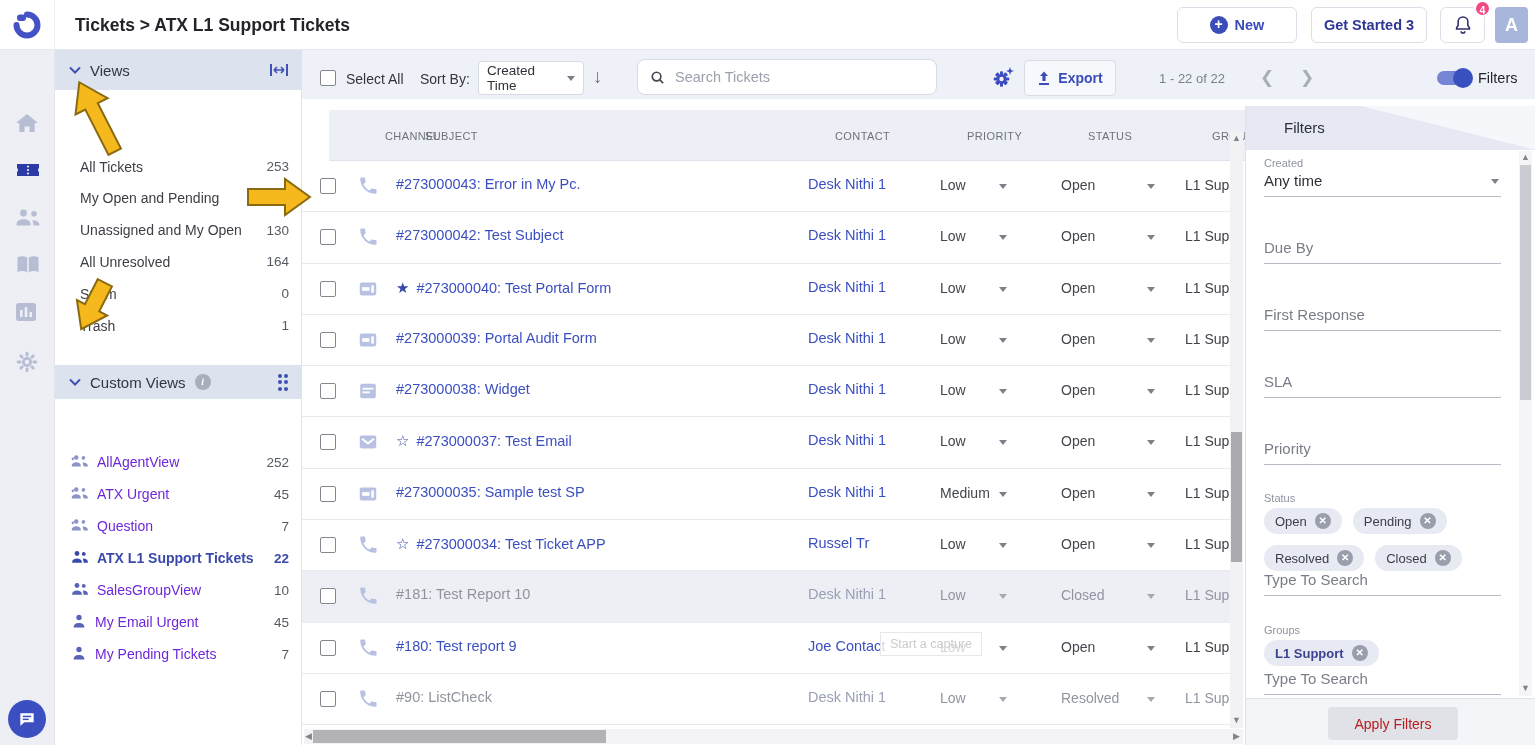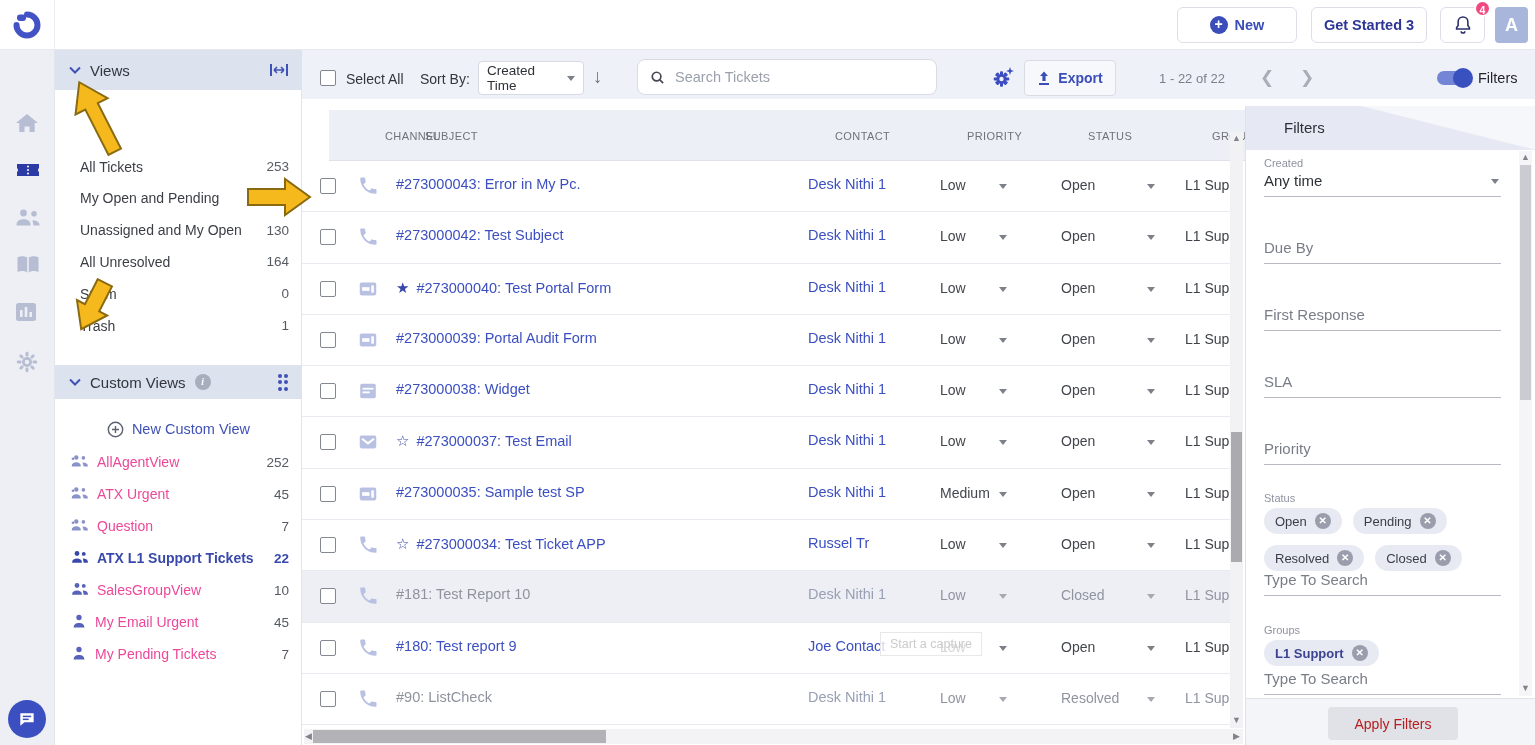--- a/index.html
+++ b/index.html
@@ -42,21 +42,21 @@
   .views-header { position:absolute; left:0; width:247px; height:40px; background:#dde2ef;
     display:flex; align-items:center; padding:0 14px; gap:9px; }
   .views-header .vh-title { font-size:15px; color:#33363d; }
   .vh-right { margin-left:auto; display:flex; align-items:center; gap:6px; }
   .view-item { position:absolute; left:0; width:247px; height:31px; display:flex; align-items:center;
     padding:0 13px 0 25px; cursor:pointer; }
   .view-item .vi-label { font-size:14px; color:#3b3e45; white-space:nowrap; }
   .view-item .vi-count { margin-left:auto; font-size:13.5px; color:#565a63; }
   .custom-view-item { position:absolute; left:0; width:247px; height:32px; display:flex; align-items:center;
     padding:0 13px 0 16px; gap:8px; cursor:pointer; }
-  .custom-view-item .vi-label { font-size:14px; color:#ec4899; white-space:nowrap; }
+  .custom-view-item .vi-label { font-size:14px; color:#6d28d9; white-space:nowrap; }
   .custom-view-item .vi-count { margin-left:auto; font-size:13.5px; color:#565a63; }
   .custom-view-item.selected .vi-label, .custom-view-item.selected .vi-count { color:#3949ab; font-weight:bold; }
   .new-custom { position:absolute; left:0; top:364px; width:247px; height:30px; display:flex;
     align-items:center; justify-content:center; gap:8px; font-size:14.5px; color:#3f51b5; cursor:pointer; }
   .info-dot { width:16px; height:16px; border-radius:50%; background:#a9aebc; color:#fff; font-size:10px;
     font-style:italic; font-weight:bold; text-align:center; line-height:16px; font-family:"Liberation Serif",serif; }
   .grid-icon { display:grid; grid-template-columns:4px 4px; grid-gap:2.5px; }
   .grid-icon i { width:4px; height:4px; border-radius:50%; background:#3f51b5; }
 
   
@@ -154,20 +154,21 @@
 
 <div id="app">
 
   <header class="topbar">
     <div class="logo-box">
       <svg width="28" height="28" viewBox="0 0 28 28">
         <path d="M14 3.5 A10.5 10.5 0 1 1 3.5 14" fill="none" stroke="#4353c5" stroke-width="6" stroke-linecap="round"></path>
         <rect x="4" y="3.5" width="9" height="6.5" rx="3" fill="#4353c5"></rect>
       </svg>
     </div>
+    <div class="page-title">Tickets &gt; ATX L1 Support Tickets</div>
     <button class="btn btn-new">
       <span class="plus-circle">+</span>
       <span>New</span>
     </button>
     <button class="btn btn-getstarted">
       <span>Get Started 3</span>
     </button>
     <button class="btn btn-bell" style="position:absolute;">
       <svg width="22" height="22" viewBox="0 0 24 24">
         <path d="M12 3.2a5.3 5.3 0 0 0-5.3 5.3v4L5 15v1.3h14V15l-1.7-2.5v-4A5.3 5.3 0 0 0 12 3.2z" fill="none" stroke="#2c2f6b" stroke-width="1.7"></path>
@@ -284,27 +285,20 @@
         <span class="grid-icon">
             <i></i>
             <i></i>
             <i></i>
             <i></i>
             <i></i>
             <i></i>
           </span>
       </span>
     </div>
-    <div class="new-custom">
-      <svg width="17" height="17" viewBox="0 0 18 18">
-        <circle cx="9" cy="9" r="7.6" fill="none" stroke="#5d6270" stroke-width="1.5"></circle>
-        <path d="M9 5.3v7.4 M5.3 9h7.4" stroke="#5d6270" stroke-width="1.5"></path>
-      </svg>
-      <span>New Custom View</span>
-    </div>
     <div id="custom-views">
         <div class="custom-view-item" style="top: 396px;">
           <span><svg width="18" height="15" viewBox="0 0 24 18">
               <g fill="#8a93c8">
                 <circle cx="7" cy="5" r="3"></circle>
                 <path d="M1 16c0-3 2.7-4.6 6-4.6s6 1.6 6 4.6v1H1z"></path>
                 <circle cx="16.5" cy="5.5" r="2.4"></circle>
                 <path d="M15.4 11.6c3-.1 7 1.3 7 4.3v1h-5.5z"></path>
                 <circle cx="2.6" cy="6.8" r="1.8"></circle>
               </g>

